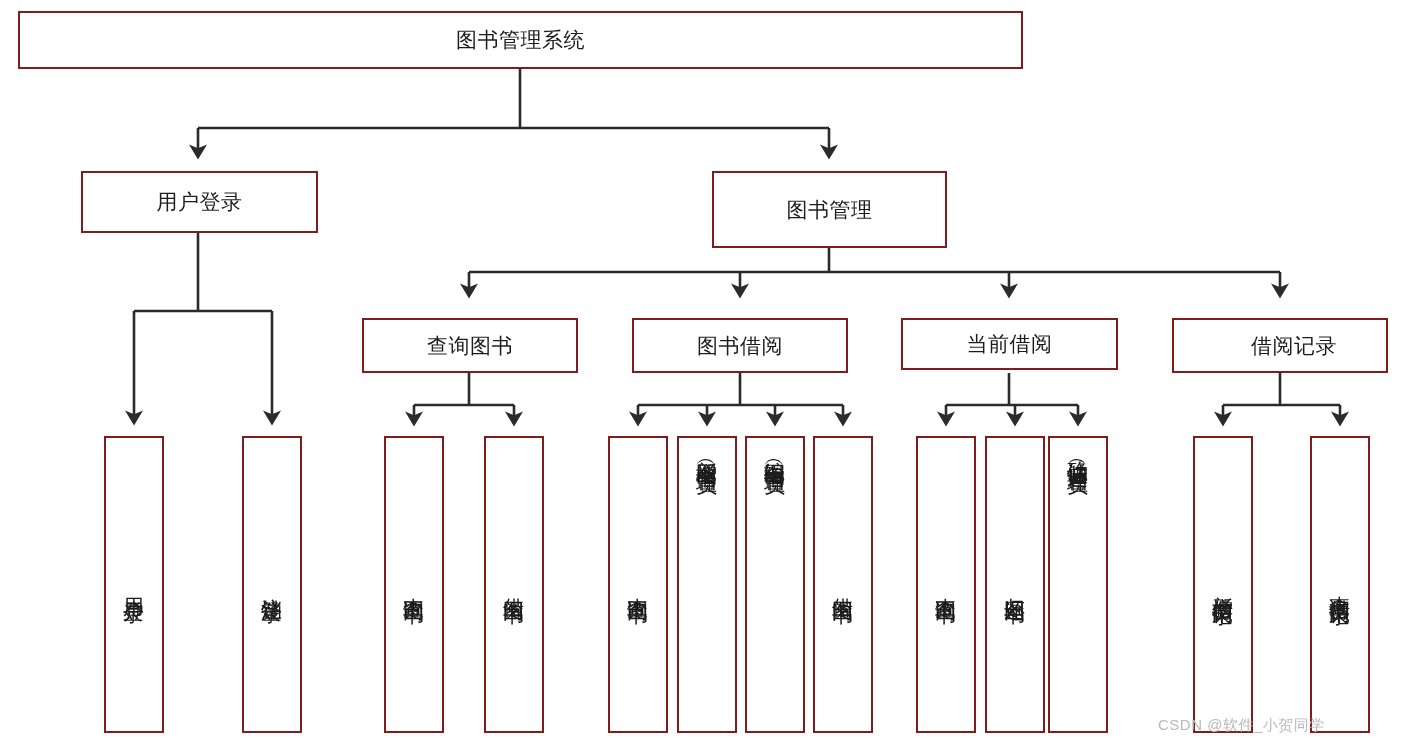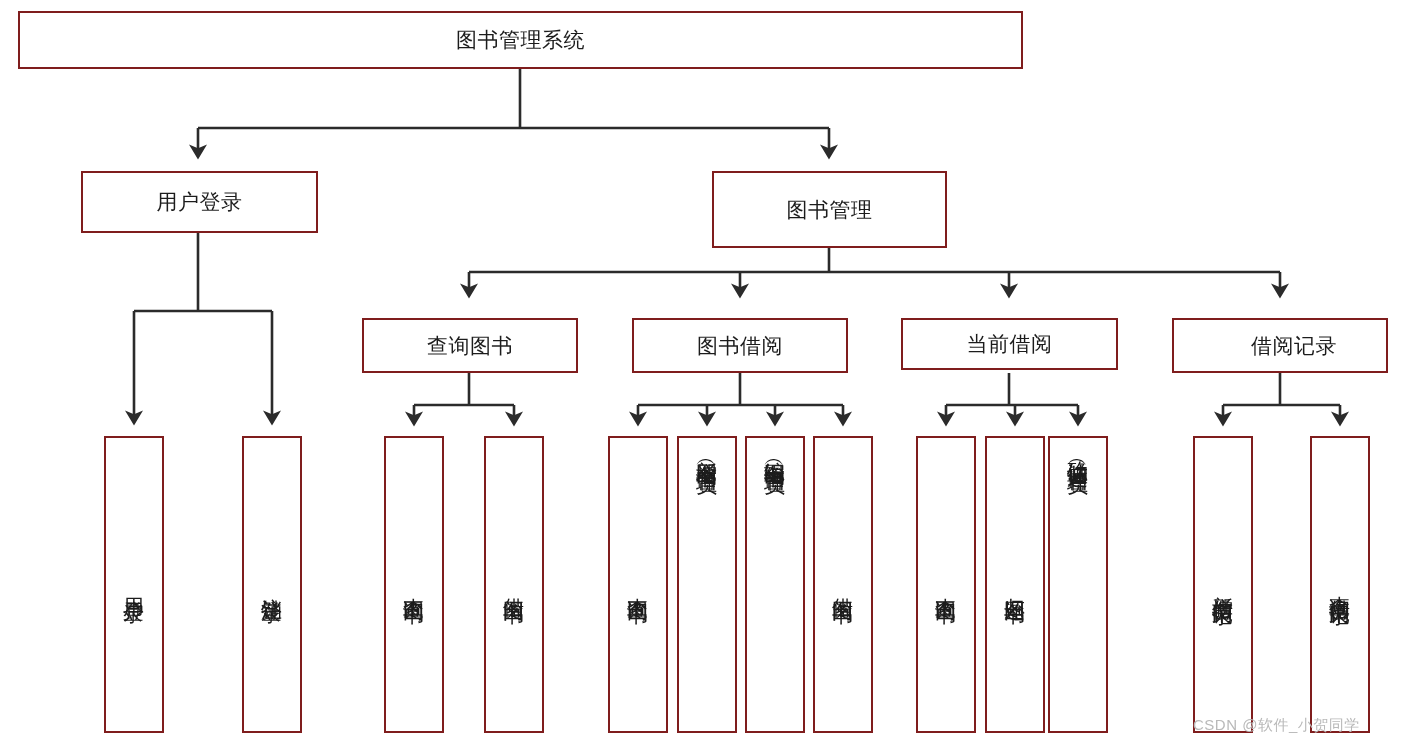--- a/index.html
+++ b/index.html
@@ -194,15 +194,15 @@
     <span class="lbl">确认归还（管理员）</span>
   </div>
 
   <div class="node vert centered" style="left:1193px; top:436px; width:60px; height:297px;">
     <span class="lbl">新增借阅记录</span>
   </div>
   <div class="node vert centered" style="left:1310px; top:436px; width:60px; height:297px;">
     <span class="lbl">查询借阅记录</span>
   </div>
 
-  <div class="watermark" style="left:1193px; top:716px;">CSDN @软件_小贺同学</div>
+  <div class="watermark" style="left:1158px; top:716px;">CSDN @软件_小贺同学</div>
 
 </div>
 
 </body></html>

